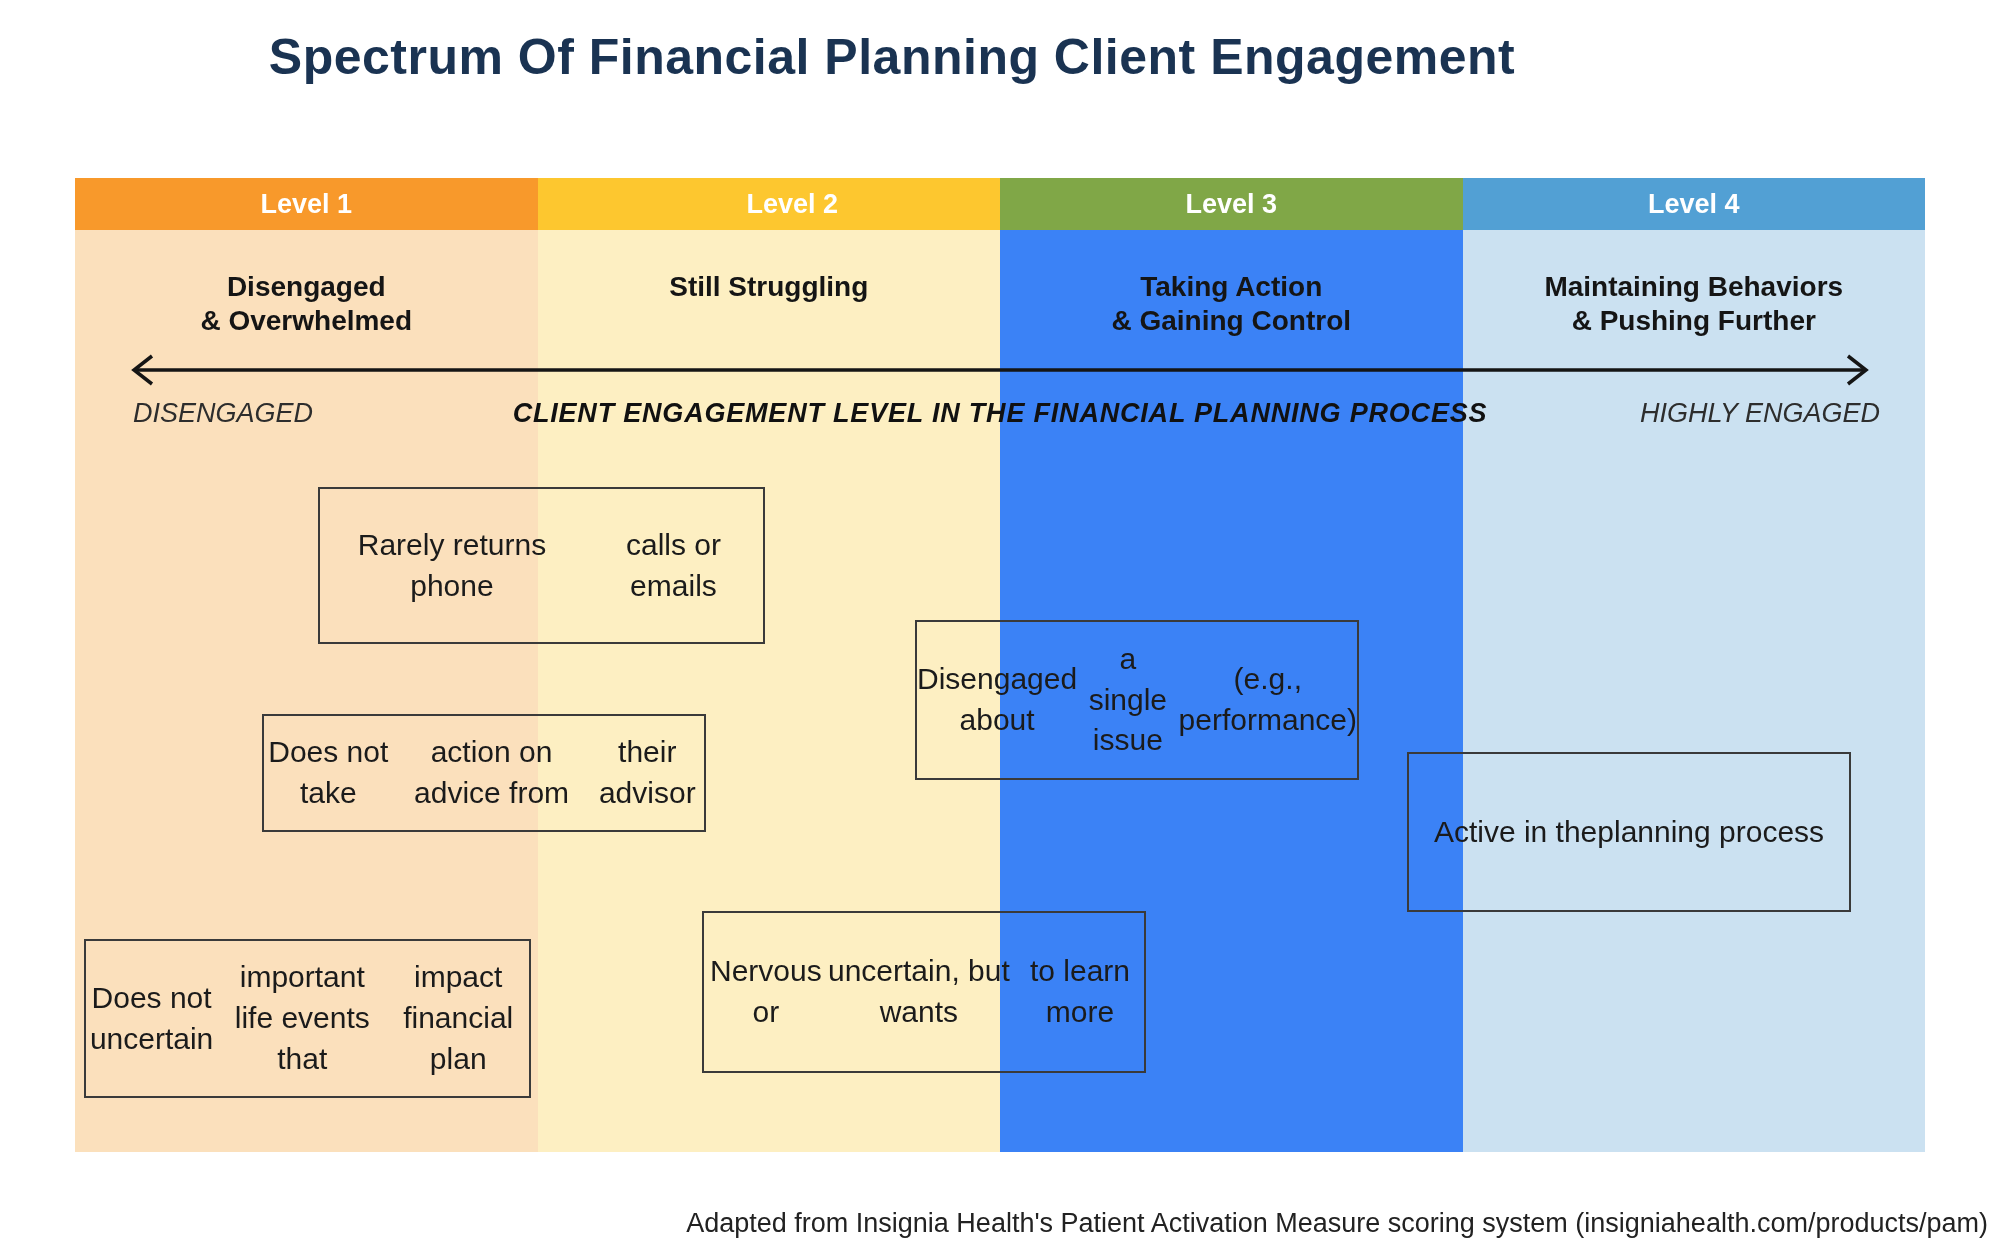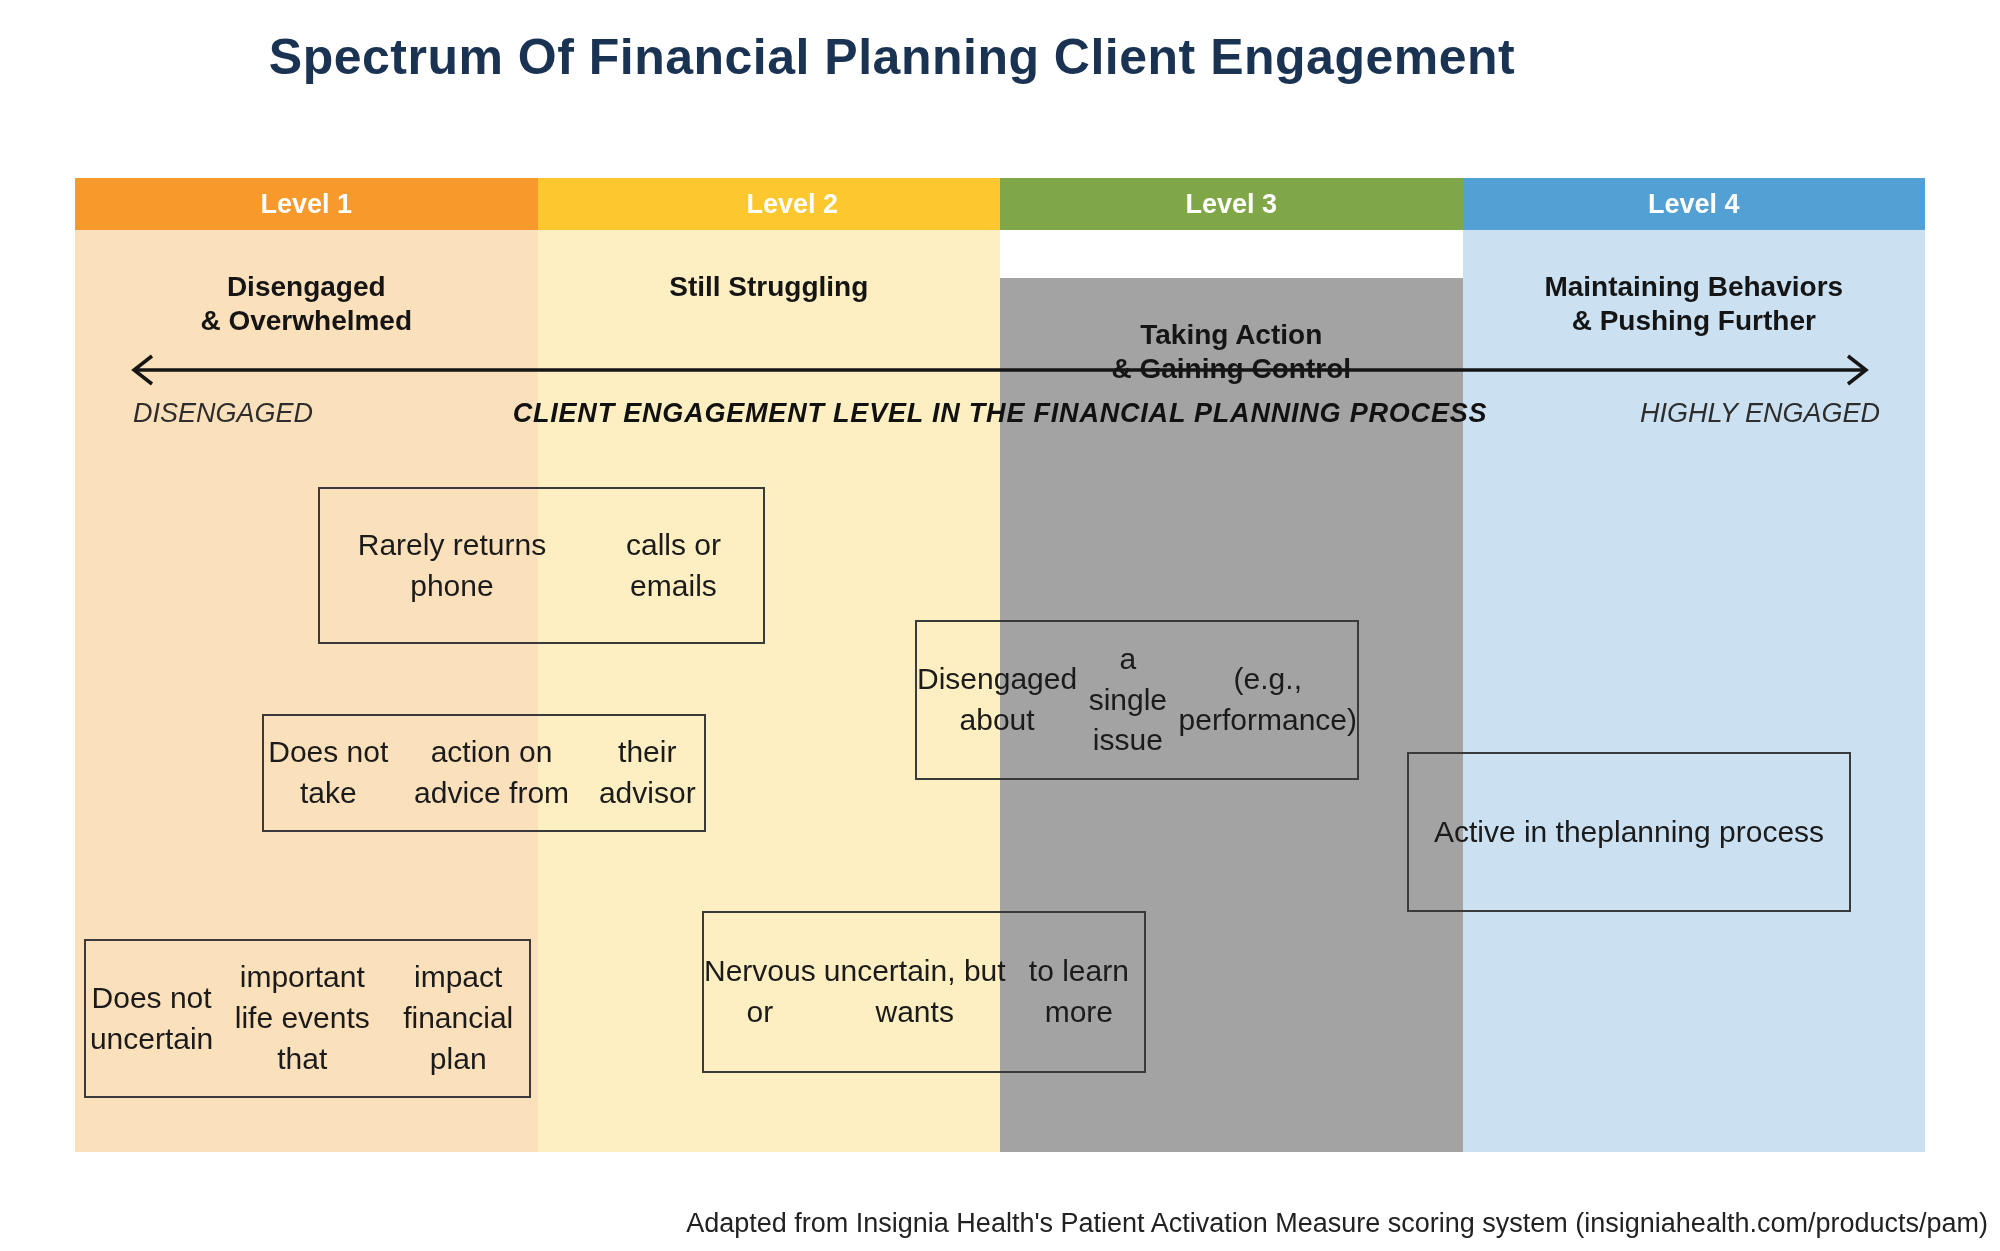--- a/index.html
+++ b/index.html
@@ -73,21 +73,21 @@
     text-align: center;
     font-size: 30px;
     line-height: 1.36;
     color: #1b1b1b;
   }
   .box-rarely    { left: 318px;  top: 487px; width: 447px; height: 157px; }
   .box-concerned { left: 915px;  top: 620px; width: 444px; height: 160px; }
   .box-advice    { left: 262px;  top: 714px; width: 444px; height: 118px; }
   .box-active    { left: 1407px; top: 752px; width: 444px; height: 160px; }
   .box-disclose  { left: 84px;   top: 939px; width: 447px; height: 159px; }
-  .box-nervous   { left: 702px;  top: 911px; width: 444px; height: 162px; }
+  .box-nervous   { left: 702px;  top: 911px; width: 444px; height: 162px; padding-left: 6px; }
   .footer-note {
     position: absolute;
     top: 1208px; right: 12px;
     font-size: 27px;
     color: #222222;
     white-space: nowrap;
   }
 </style>
 </head>
 <body>
@@ -106,21 +106,21 @@
       <div class="subtitle">
         <div>Disengaged</div>
         <div>&amp; Overwhelmed</div>
       </div>
     </div>
     <div class="column" style="background-color: rgb(253, 239, 194);">
       <div class="subtitle">
         <div>Still Struggling</div>
       </div>
     </div>
-    <div class="column" style="background-color: #a3a3a3; margin-top: 48px;">
+    <div class="column" style="background-color: #3b82f6;">
       <div class="subtitle">
         <div>Taking Action</div>
         <div>&amp; Gaining Control</div>
       </div>
     </div>
     <div class="column" style="background-color: rgb(203, 225, 241);">
       <div class="subtitle">
         <div>Maintaining Behaviors</div>
         <div>&amp; Pushing Further</div>
       </div>

